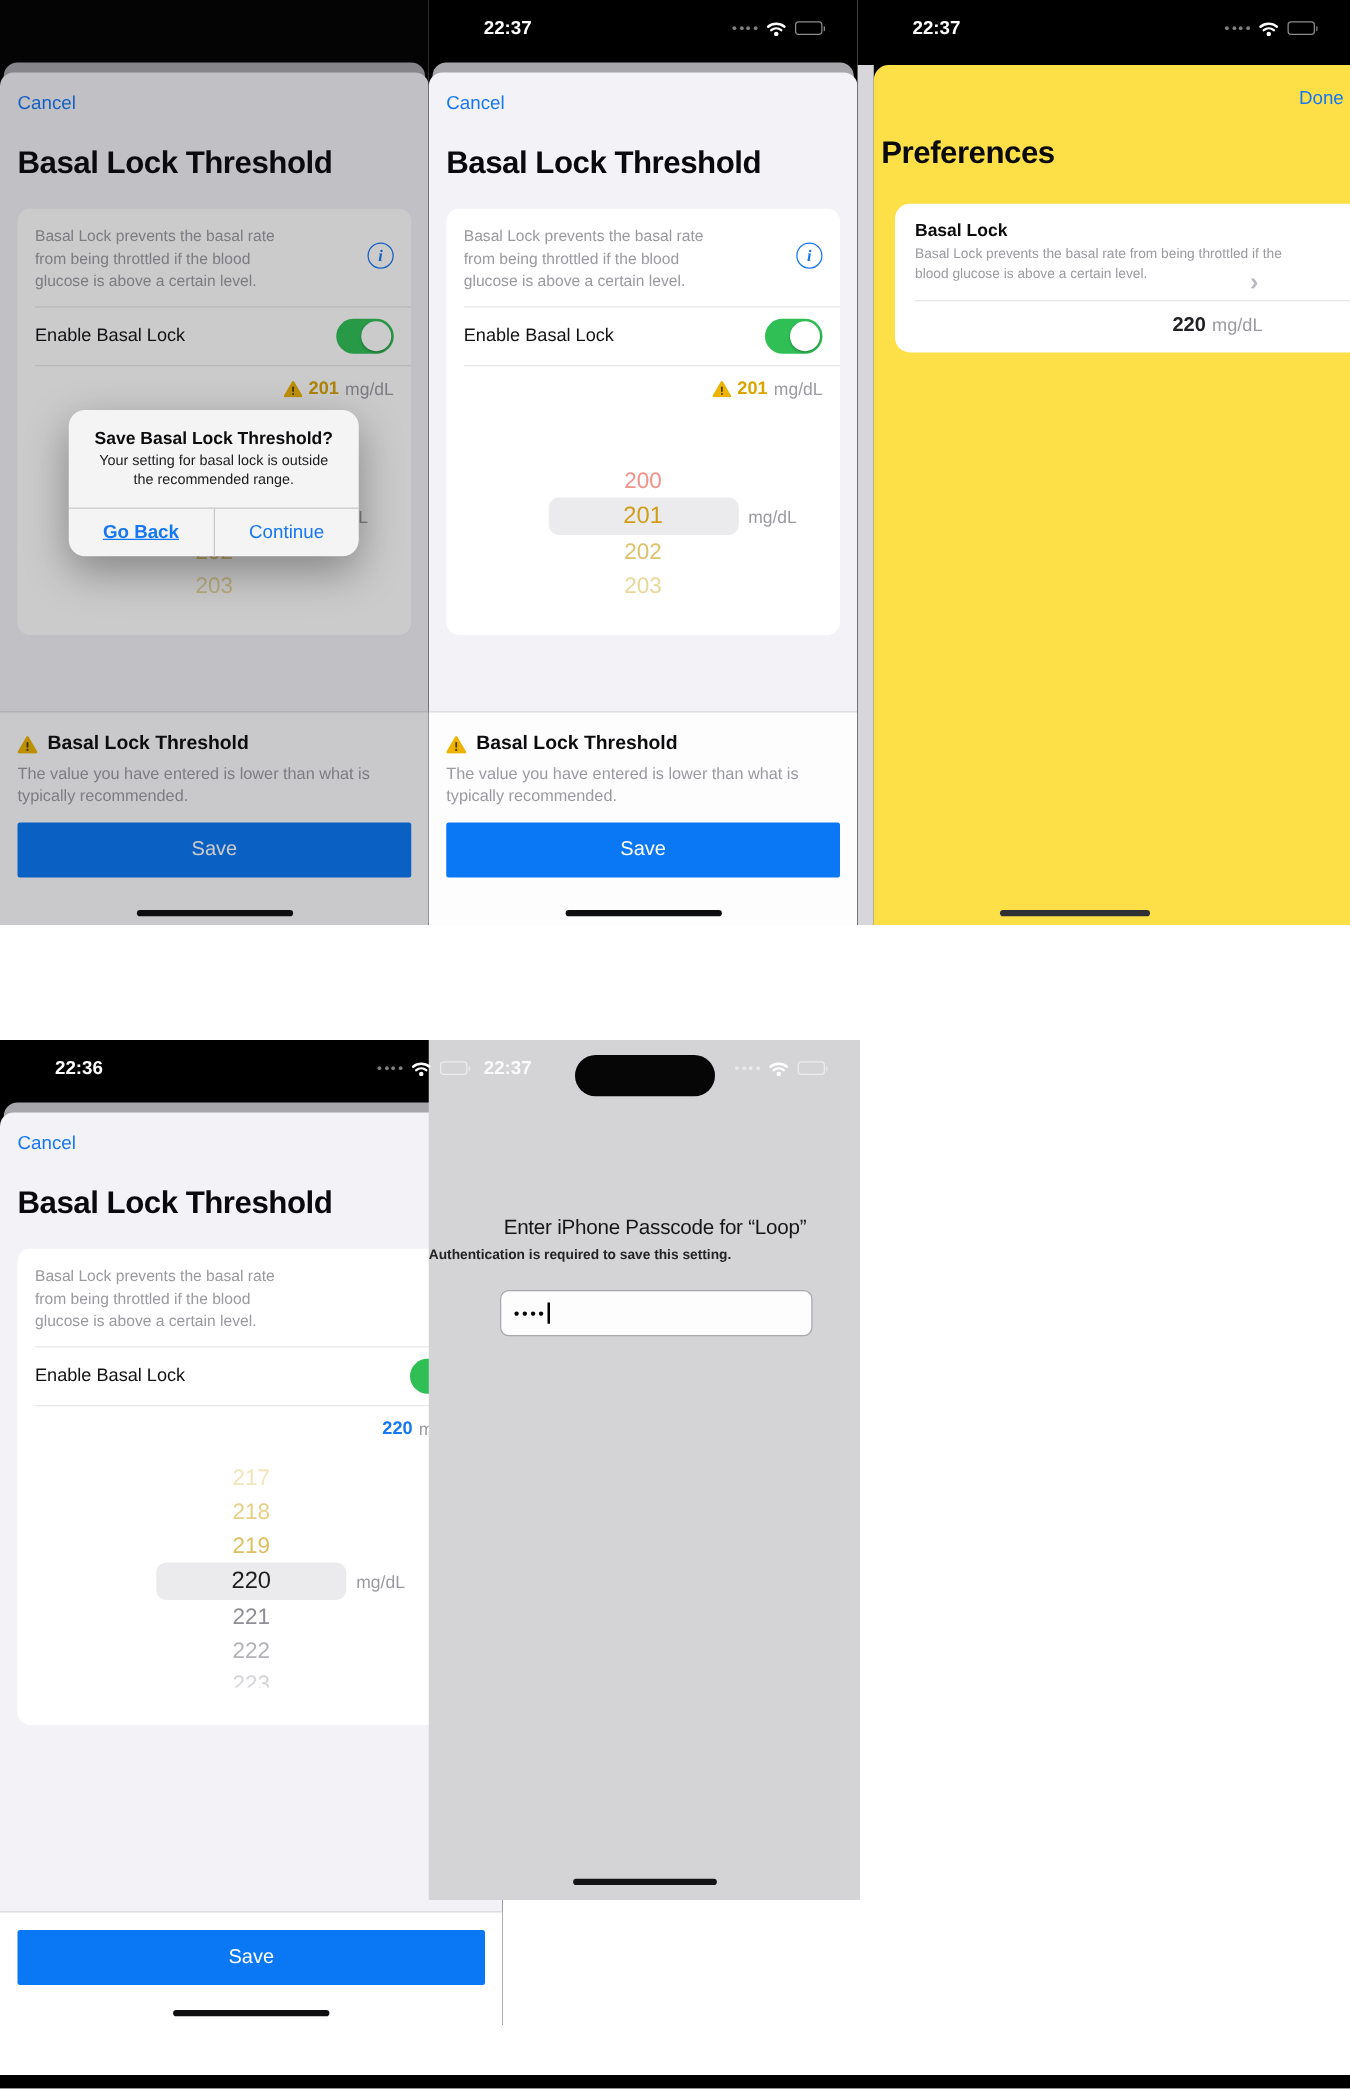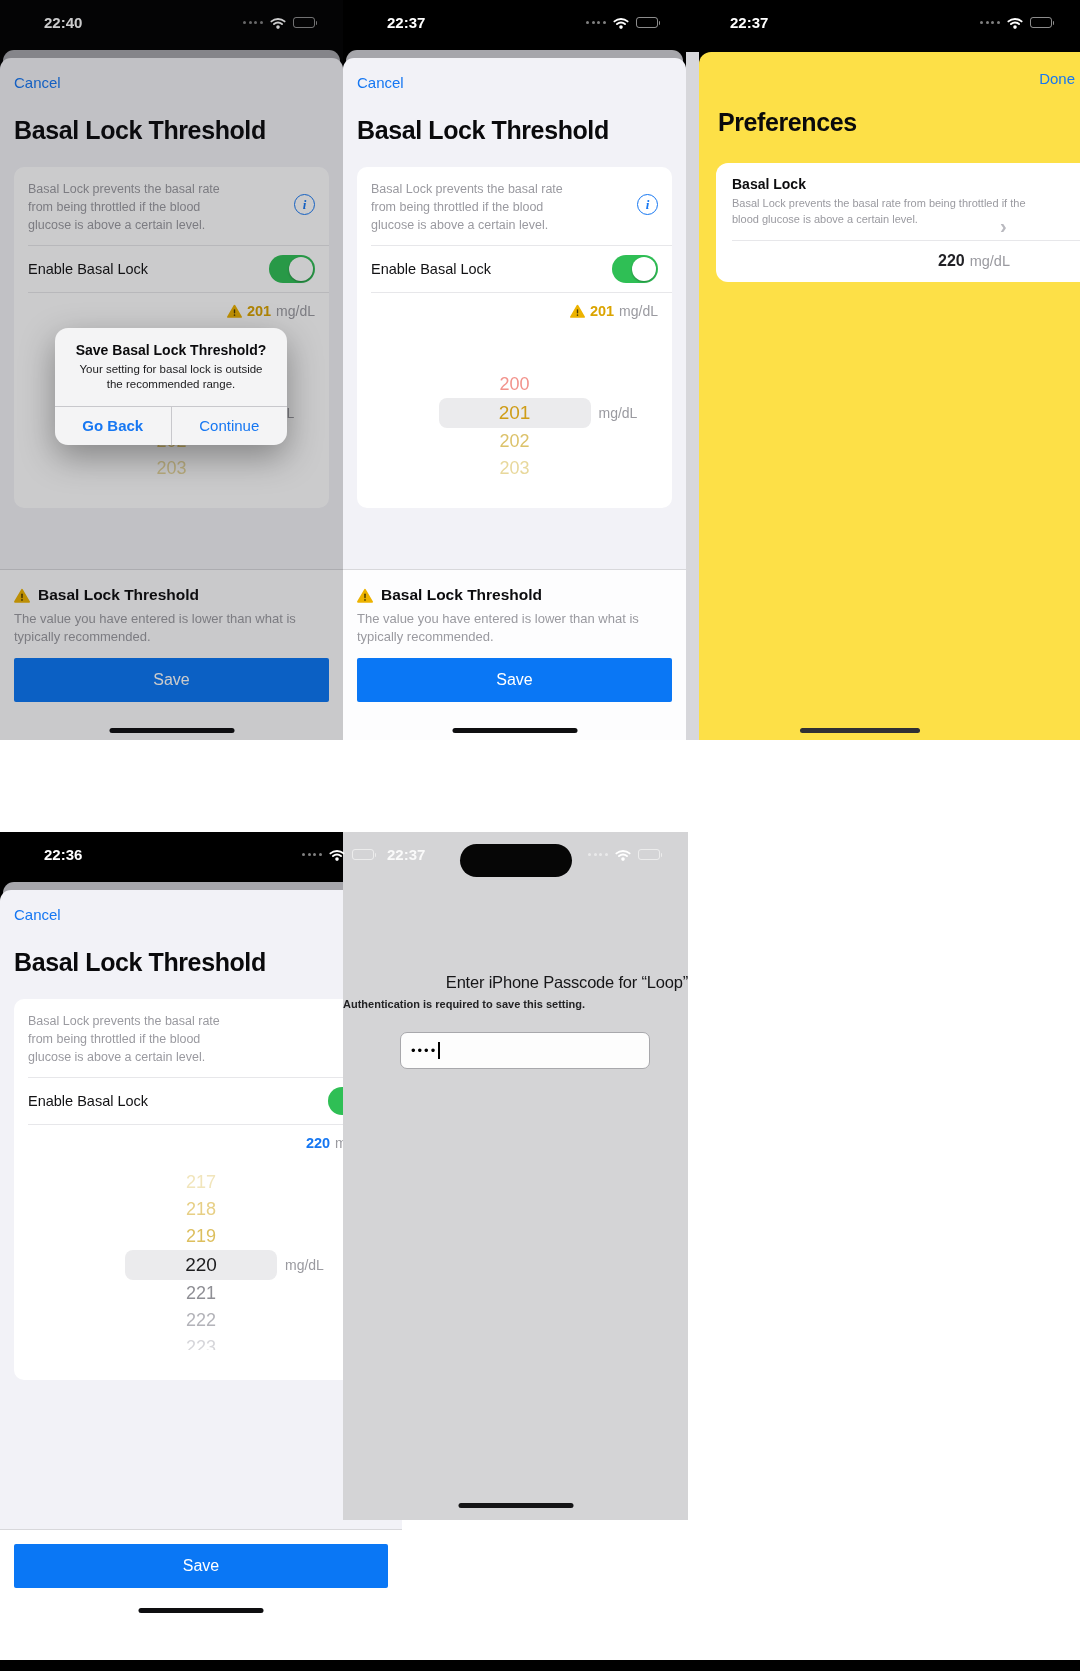--- a/index.html
+++ b/index.html
@@ -99,40 +99,40 @@
 
   
   .dim { position:absolute; inset:0; background:rgba(18,18,24,.22); z-index:5; }
   .alert { position:absolute; left:55px; top:328px; width:232px; background:#f4f4f5; border-radius:13px;
            box-shadow:0 12px 34px rgba(0,0,0,.35); overflow:hidden; z-index:6; }
   .alert-title { padding:14px 12px 3px; text-align:center; font-size:14px; font-weight:700; color:#0b0b0d; }
   .alert-msg { padding:1px 17px 13px; text-align:center; font-size:11.5px; line-height:1.33; color:#1b1b1d; }
   .alert-btns { display:flex; border-top:1px solid #c8c8cc; }
   .alert-btn { flex:1; height:38px; display:flex; align-items:center; justify-content:center;
                font-size:15px; color:var(--accent-blue); }
-  .alert-btn.first { border-right:1px solid #c8c8cc; font-weight:700; }
+  .alert-btn.first { border-right:1px solid #c8c8cc; font-weight:700;text-decoration:underline; }
 
   
   #p3 .edge-strip { position:absolute; top:52px; left:0; bottom:0; width:13px; background:#d7d7db; }
   #p3 .sheet3 { position:absolute; top:52px; left:13px; right:0; bottom:0;
                 background:#fde047; border-radius:12px 0 0 0; }
   .done { position:absolute; top:18px; right:5px; color:var(--accent-blue); font-size:15px; }
-  .prefs-title { margin:56px 0 0 19px; font-size:25px; font-weight:700; letter-spacing:-0.4px; color:#0a0a0c; }
+  .prefs-title { margin:56px 0 0 6px; font-size:25px; font-weight:700; letter-spacing:-0.4px; color:#0a0a0c; }
   .prefs-card { position:relative; margin:26px -20px 0 17px; background:#fff; border-radius:12px; }
   .prefs-card .ttl { padding:13px 16px 0; font-size:14px; font-weight:700; color:#0c0c0e; }
   .prefs-card .dsc { padding:4px 70px 12px 16px; font-size:11px; line-height:1.45; color:#9a9aa0; }
   .prefs-chevron { position:absolute; left:284px; top:52px; font-size:20px; color:#b9b9bf; font-weight:700; }
   .prefs-value-row { border-top:1px solid #e7e7ea; margin-left:16px; height:42px; display:flex;
                      align-items:center; justify-content:flex-end; gap:5px; padding-right:90px; }
   .prefs-value { font-size:16px; font-weight:700; color:#222226; }
   .prefs-unit { font-size:14.5px; color:#9a9aa0; }
   #p3 .home-indicator { left:114px; transform:none; width:120px; background:#303034; }
 
   
-  .pass-title { margin-top:141px; text-align:right; font-size:16.5px; color:#161618; letter-spacing:-0.2px;padding-left:17px; }
+  .pass-title { margin-top:141px; text-align:center; font-size:16.5px; color:#161618; letter-spacing:-0.2px;padding-left:17px; }
   .pass-sub { margin-top:6px; font-size:11px; font-weight:700; color:#232325; }
   .pass-field { position:absolute; left:57px; top:200px; width:250px; height:37px; background:#fdfdfd;
                 border:1.5px solid #a8a8ac; border-radius:7px; display:flex; align-items:center;
                 padding-left:10px; }
   .pass-dots { font-size:13px; letter-spacing:2px; color:#000; }
   .text-cursor { width:1.5px; height:17px; background:#000; margin-left:1px; }
   #p5 .home-indicator { bottom:12px; width:115px; background:#141416; }
 </style>
 </head>
 <body>
@@ -148,38 +148,20 @@
       <path d="M12 2.6 L22.4 20.4 H1.6 Z" fill="#edb300" stroke="#edb300" stroke-width="3" stroke-linejoin="round"></path>
       <rect x="10.9" y="8" width="2.2" height="7" rx="1.1" fill="#4a3a00"></rect>
       <circle cx="12" cy="17.6" r="1.3" fill="#4a3a00"></circle>
     </g>
   </defs>
 </svg>
 
 <div class="canvas">
 
   <div class="phone" id="p1">
-    <div class="statusbar">
-      <span>22:40</span>
-      <span class="sb-icons">
-        <span class="sb-dots">
-            <i></i>
-            <i></i>
-            <i></i>
-            <i></i>
-          </span>
-        <svg width="16" height="12" viewBox="0 0 16 12">
-            <use href="#wifi-glyph"></use>
-          </svg>
-        <span class="battery">
-            <span class="body"><span class="fill"></span></span>
-            <span class="tip"></span>
-          </span>
-      </span>
-    </div>
     <div class="under-sheet"></div>
     <div class="sheet">
       <span class="cancel">Cancel</span>
       <div class="big-title">Basal Lock Threshold</div>
       <div class="card">
         <div class="desc-row">
           <div class="desc-text">Basal Lock prevents the basal rate from being throttled if the blood glucose is above a certain level.</div>
           <div class="desc-spacer"></div>
           <div class="info-icon">i</div>
         </div>

